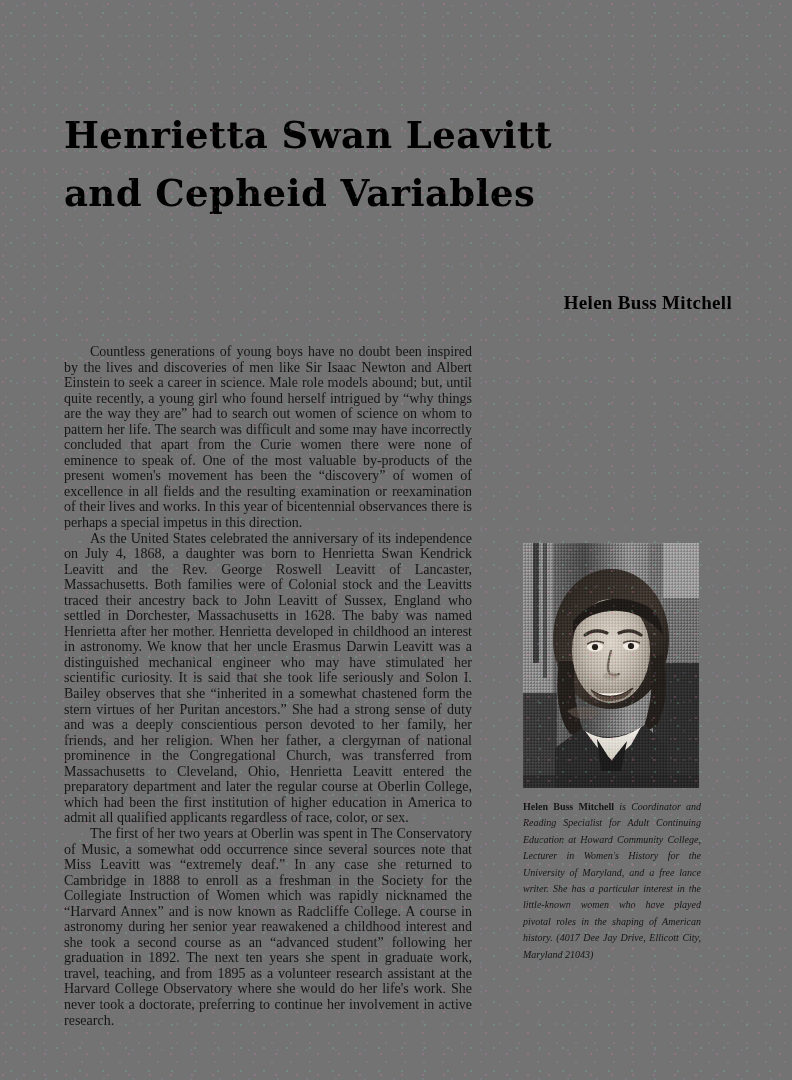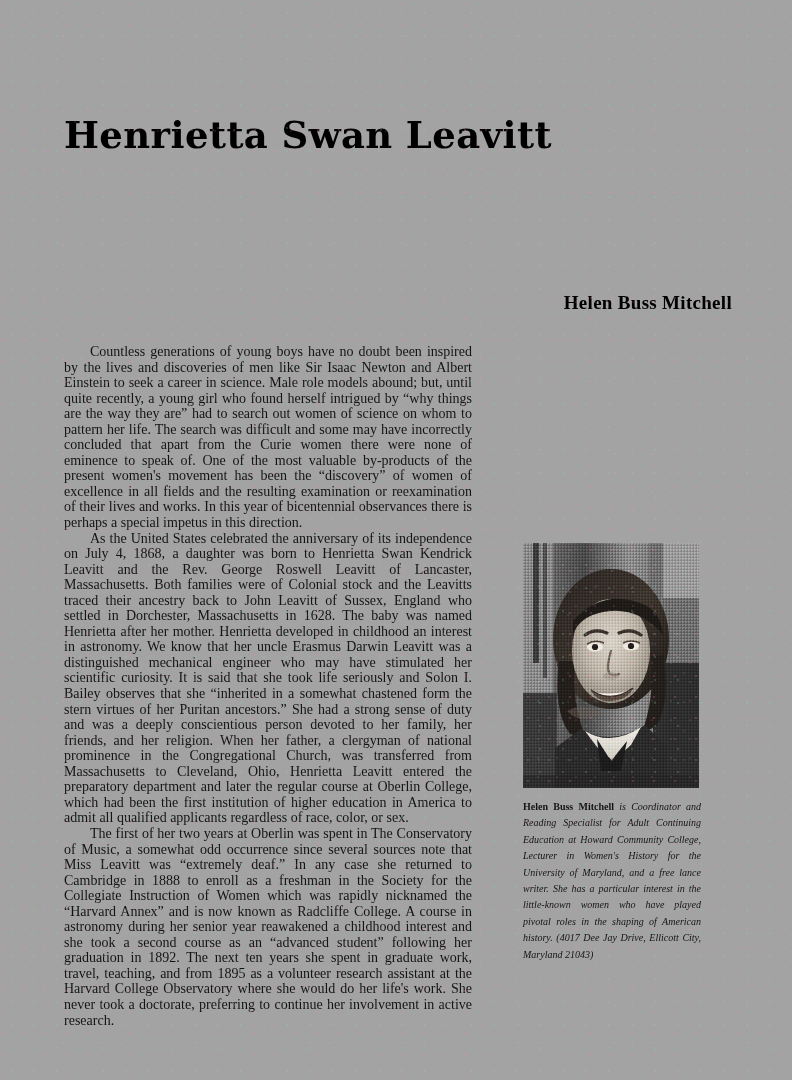--- a/index.html
+++ b/index.html
@@ -4,21 +4,21 @@
 <style>
   html, body {
     margin: 0;
     padding: 0;
     background: #ffffff;
   }
   .page {
     position: relative;
     width: 792px;
     height: 1080px;
-    background: #a3a3a3;
+    background: #737373;
     overflow: hidden;
     font-family: "Liberation Serif", "DejaVu Serif", serif;
     color: #111111;
   }
   
   .scan-noise {
     position: absolute;
     inset: 0;
     pointer-events: none;
     opacity: 0.40;
@@ -140,20 +140,21 @@
     color: #1a1a1a;
   }
 </style>
 </head>
 <body>
 
 <div class="page">
 
   <div class="title-block">
     <div class="title-line">Henrietta Swan Leavitt</div>
+    <div class="title-line">and Cepheid Variables</div>
   </div>
 
   <div class="byline">Helen Buss Mitchell</div>
 
   <div class="col-left">
     <p>Countless generations of young boys have no doubt been inspired by the lives and discoveries of men like Sir Isaac Newton and Albert Einstein to seek a career in science. Male role models abound; but, until quite recently, a young girl who found herself intrigued by “why things are the way they are” had to search out women of science on whom to pattern her life. The search was difficult and some may have incorrectly concluded that apart from the Curie women there were none of eminence to speak of. One of the most valuable by-products of the present women's movement has been the “discovery” of women of excellence in all fields and the resulting examination or reexamination of their lives and works. In this year of bicentennial observances there is perhaps a special impetus in this direction.</p>
     <p>As the United States celebrated the anniversary of its independence on July 4, 1868, a daughter was born to Henrietta Swan Kendrick Leavitt and the Rev. George Roswell Leavitt of Lancaster, Massachusetts. Both families were of Colonial stock and the Leavitts traced their ancestry back to John Leavitt of Sussex, England who settled in Dorchester, Massachusetts in 1628. The baby was named Henrietta after her mother. Henrietta developed in childhood an interest in astronomy. We know that her uncle Erasmus Darwin Leavitt was a distinguished mechanical engineer who may have stimulated her scientific curiosity. It is said that she took life seriously and Solon I. Bailey observes that she “inherited in a somewhat chastened form the stern virtues of her Puritan ancestors.” She had a strong sense of duty and was a deeply conscientious person devoted to her family, her friends, and her religion. When her father, a clergyman of national prominence in the Congregational Church, was transferred from Massachusetts to Cleveland, Ohio, Henrietta Leavitt entered the preparatory department and later the regular course at Oberlin College, which had been the first institution of higher education in America to admit all qualified applicants regardless of race, color, or sex.</p>
     <p>The first of her two years at Oberlin was spent in The Conservatory of Music, a somewhat odd occurrence since several sources note that Miss Leavitt was “extremely deaf.” In any case she returned to Cambridge in 1888 to enroll as a freshman in the Society for the Collegiate Instruction of Women which was rapidly nicknamed the “Harvard Annex” and is now known as Radcliffe College. A course in astronomy during her senior year reawakened a childhood interest and she took a second course as an “advanced student” following her graduation in 1892. The next ten years she spent in graduate work, travel, teaching, and from 1895 as a volunteer research assistant at the Harvard College Observatory where she would do her life's work. She never took a doctorate, preferring to continue her involvement in active research.</p>
   </div>
 

